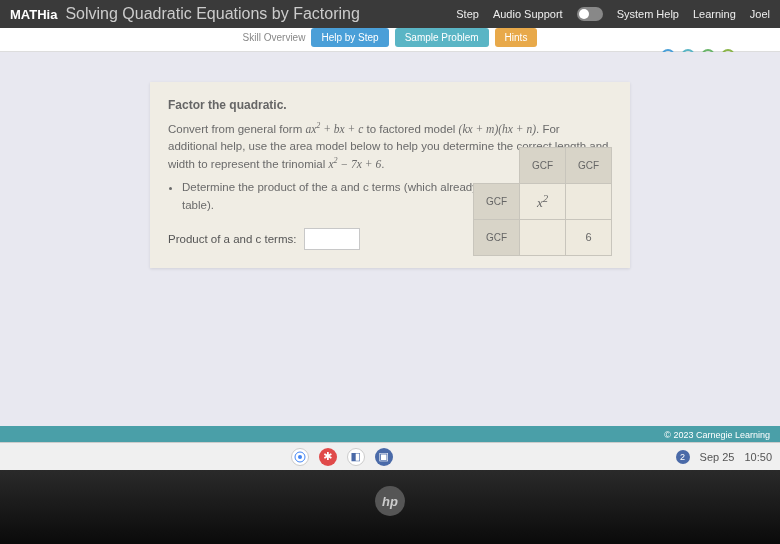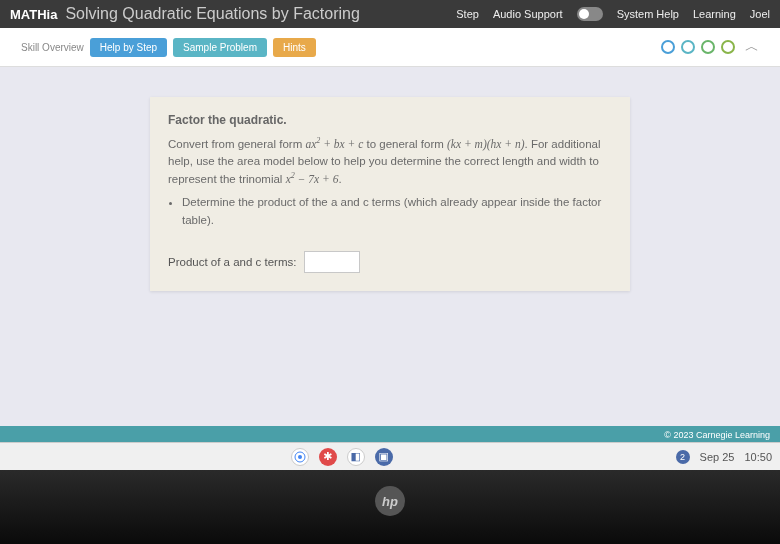--- a/index.html
+++ b/index.html
@@ -35,25 +35,26 @@
   .toggle {
     width: 26px; height: 14px; background: #888; border-radius: 7px;
     position: relative; display: inline-block;
   }
   .toggle::after {
     content: ""; position: absolute; width: 10px; height: 10px;
     background: #fff; border-radius: 50%; top: 2px; left: 2px;
   }
   .sub-bar {
     background: #fff;
-    height: 39px;
+    height: 24px;
     display: flex;
     align-items: center;
     padding: 0 21px;
     border-bottom: 1px solid #ddd;
+    flex-direction: column;
   }
   .sub-left { display: flex; gap: 6px; align-items: center; font-size: 10px; color: #888; }
   .pill {
     padding: 4px 10px; border-radius: 3px; font-size: 10px; color: #fff;
   }
   .pill.blue { background: #4a9fd8; }
   .pill.teal { background: #5ab5c5; }
   .pill.orange { background: #e8a94a; }
   .sub-right { margin-left: auto; display: flex; gap: 6px; align-items: center; }
   .circle { width: 14px; height: 14px; border-radius: 50%; border: 2px solid; }
@@ -87,21 +88,21 @@
     font-size: 20px;
     color: #333;
     margin: 6px 0 10px 0;
   }
   .expr sup { font-size: 0.65em; vertical-align: super; font-style: normal; }
   .body-text { line-height: 1.5; color: #6a6a6a; font-size: 11.5px; }
   .body-text .math { font-family: "Times New Roman", serif; font-style: italic; }
   .body-text sup { font-size: 0.7em; }
   ul.bullet { margin: 6px 0 0 14px; }
   ul.bullet li { margin-bottom: 4px; }
-  .product-row { margin-top: 22px; display: flex; align-items: center; gap: 8px; font-size: 11.5px; }
+  .product-row { margin-top: 14px; display: flex; align-items: center; gap: 8px; font-size: 11.5px; }
   .input-box {
     width: 56px; height: 22px; background: #fff; border: 1px solid #c8c8c8;
   }
   .area-model {
     position: absolute;
     right: 18px;
     bottom: 12px;
     border-collapse: collapse;
   }
   .area-model td {
@@ -195,30 +196,49 @@
       <span class="circle green"></span>
       <span class="circle ygreen"></span>
       <span class="caret-up">︿</span>
     </div>
   </div>
 
   <div class="content-area">
     <div class="card">
       <div class="card-title">Factor the quadratic.</div>
       <div class="body-text">
-        <span>Convert from general form </span><span class="math">ax<sup>2</sup> + bx + c</span><span> to general form </span><span class="math">(kx + m)(hx + n)</span><span>. For additional help, use the area model below to help you determine the correct length and width to represent the trinomial </span><span class="math">x<sup>2</sup> − 7x + 6</span><span>.</span>
+        <span>Convert from general form </span><span class="math">ax<sup>2</sup> + bx + c</span><span> to factored model </span><span class="math">(kx + m)(hx + n)</span><span>. For additional help, use the area model below to help you determine the correct length and width to represent the trinomial </span><span class="math">x<sup>2</sup> − 7x + 6</span><span>.</span>
         <ul class="bullet">
           <li>Determine the product of the a and c terms (which already appear inside the factor table).</li>
         </ul>
       </div>
       <div class="product-row">
         <span>Product of a and c terms:</span>
         <input class="input-box" type="text" style="">
       </div>
 
+      <table class="area-model">
+        <tbody>
+            <tr>
+          <td class="empty"></td>
+          <td class="hdr">GCF</td>
+          <td class="hdr">GCF</td>
+        </tr>
+        <tr>
+          <td class="hdr">GCF</td>
+          <td><span class="math">x<sup>2</sup></span></td>
+          <td></td>
+        </tr>
+        <tr>
+          <td class="hdr">GCF</td>
+          <td></td>
+          <td>6</td>
+        </tr>
+      </tbody>
+        </table>
     </div>
 
     <div class="footer-strip"></div>
     <div class="copyright">© 2023 Carnegie Learning</div>
 
     <div class="taskbar">
       <div class="task-icons">
         <span class="task-icon" style="background:#fff;border:1px solid #ccc">
           <svg width="12" height="12" viewBox="0 0 12 12">
               <circle cx="6" cy="6" r="5" fill="#fff" stroke="#4285f4"></circle>

